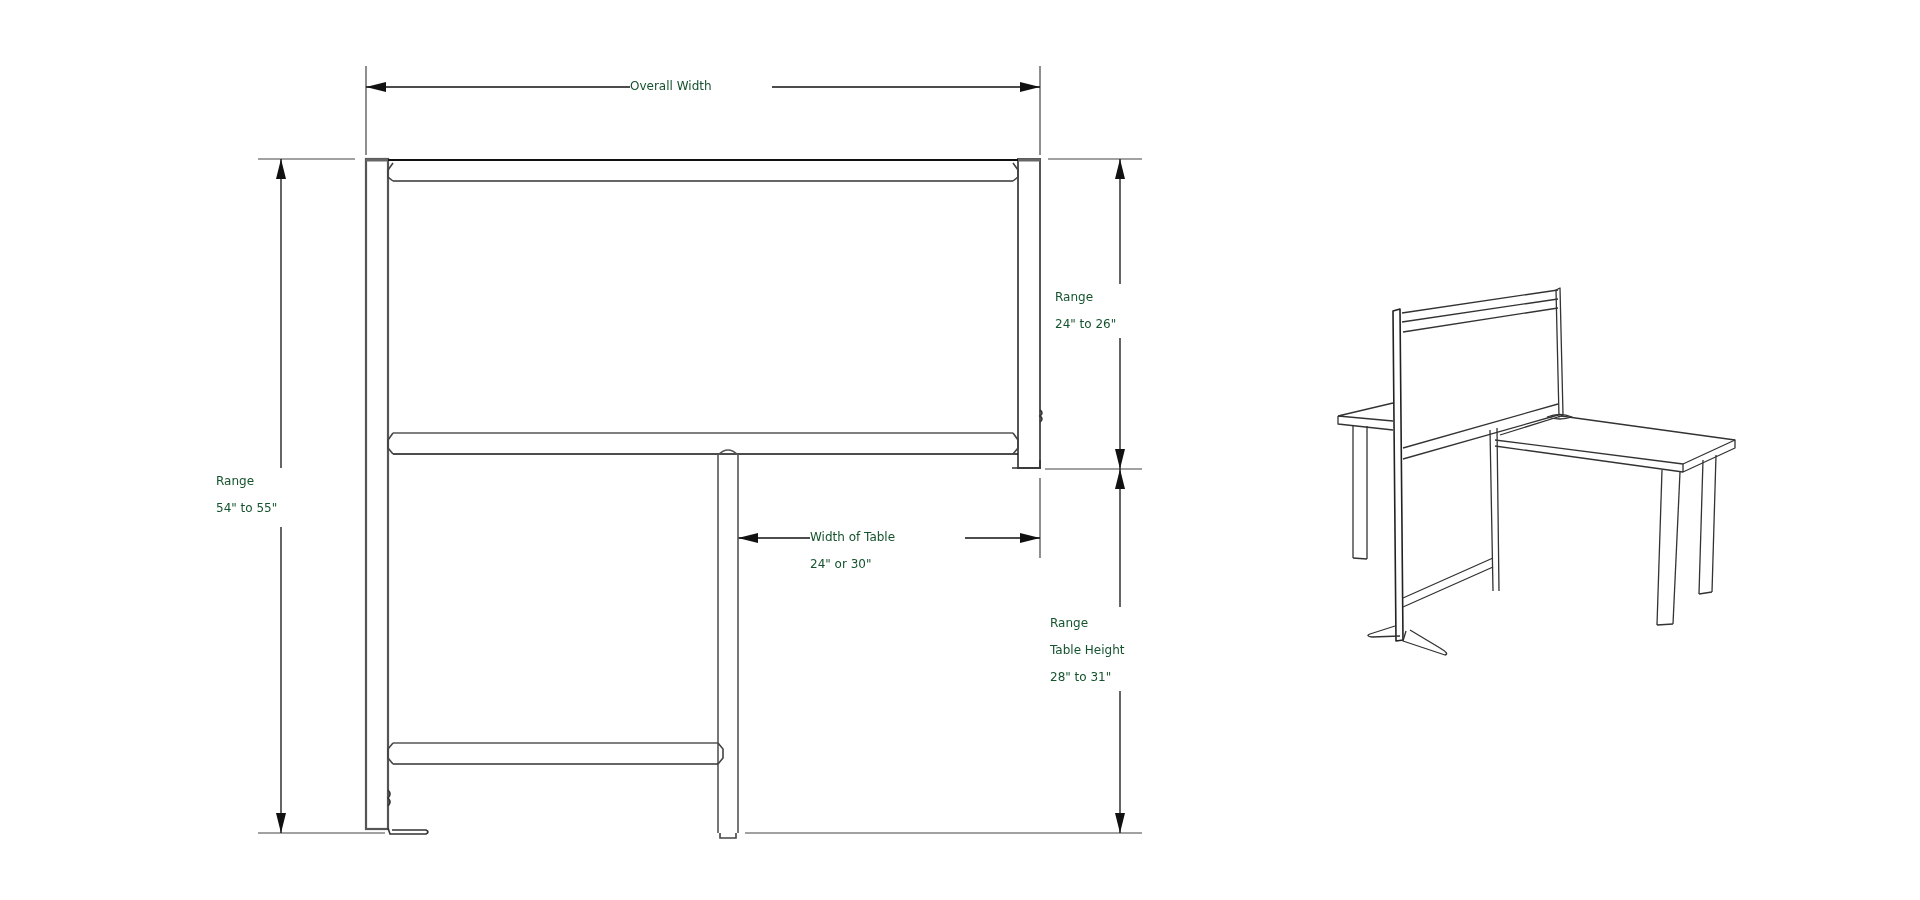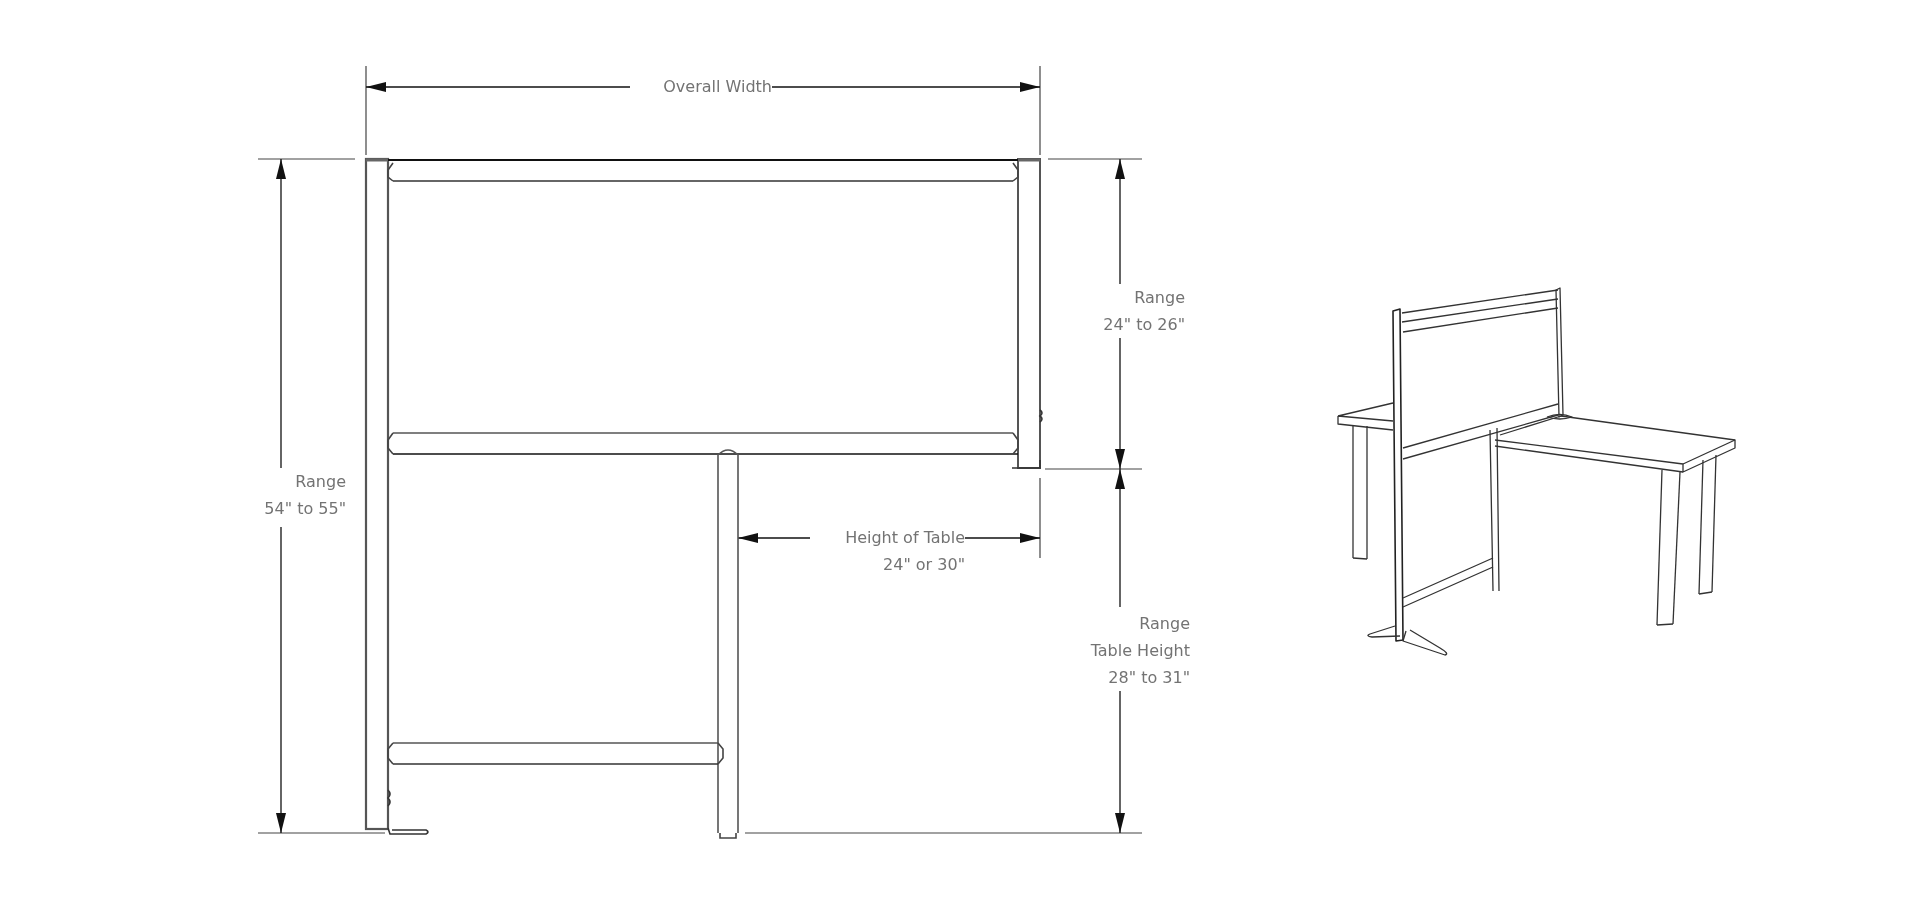--- a/index.html
+++ b/index.html
@@ -1,18 +1,18 @@
 <!DOCTYPE html>
 <html><head>
 <meta charset="utf-8">
 <style>
   html, body { margin: 0; padding: 0; background: #ffffff; }
   body { width: 1920px; height: 900px; position: relative; overflow: hidden; font-family: "DejaVu Sans", sans-serif; }
   #canvas { position: absolute; left: 0; top: 0; width: 1920px; height: 900px; }
-  .lbl { position: absolute; font-family: "DejaVu Sans", sans-serif; font-size: 16px; color: #737373; text-align: right; line-height: 27px; background: #ffffff; white-space: nowrap; }
+  .lbl { position: absolute; font-family: "DejaVu Sans", sans-serif; font-size: 12px; color: #14532d; text-align: left; line-height: 27px; background: #ffffff; white-space: nowrap; }
   .lbl span { display: block; }
 </style>
 </head>
 <body>
 
 <svg id="canvas" viewBox="0 0 1920 900" xmlns="http://www.w3.org/2000/svg">
   <defs>
     <marker id="arr" viewBox="0 0 20 10" refX="20" refY="5" markerWidth="20" markerHeight="10" orient="auto-start-reverse" markerUnits="userSpaceOnUse">
       <path d="M0,0 L20,5 L0,10 z" fill="#111"></path>
     </marker>
@@ -143,21 +143,21 @@
   <span>Range</span>
   <span>54" to 55"</span>
 </div>
 
 <div class="lbl" style="left:1055px; top:284px; width:130px;">
   <span>Range</span>
   <span>24" to 26"</span>
 </div>
 
 <div class="lbl" style="left:810px; top:524px; width:155px;">
-  <span>Height of Table</span>
+  <span>Width of Table</span>
   <span>24" or 30"</span>
 </div>
 
 <div class="lbl" style="left:1050px; top:610px; width:140px;">
   <span>Range</span>
   <span>Table Height</span>
   <span>28" to 31"</span>
 </div>
 
 </body></html>

